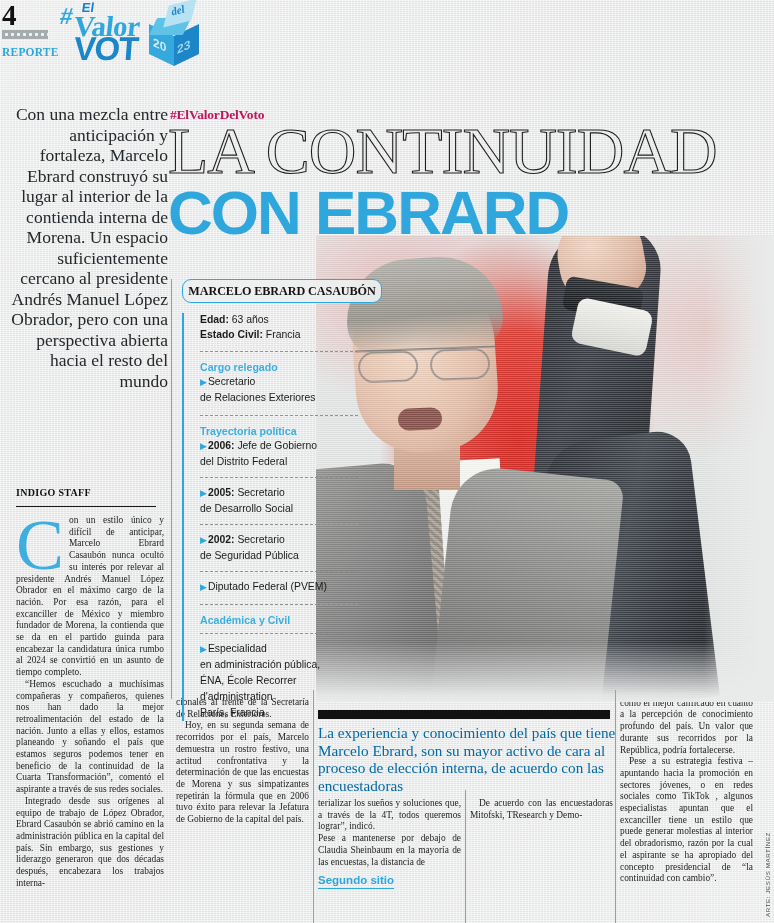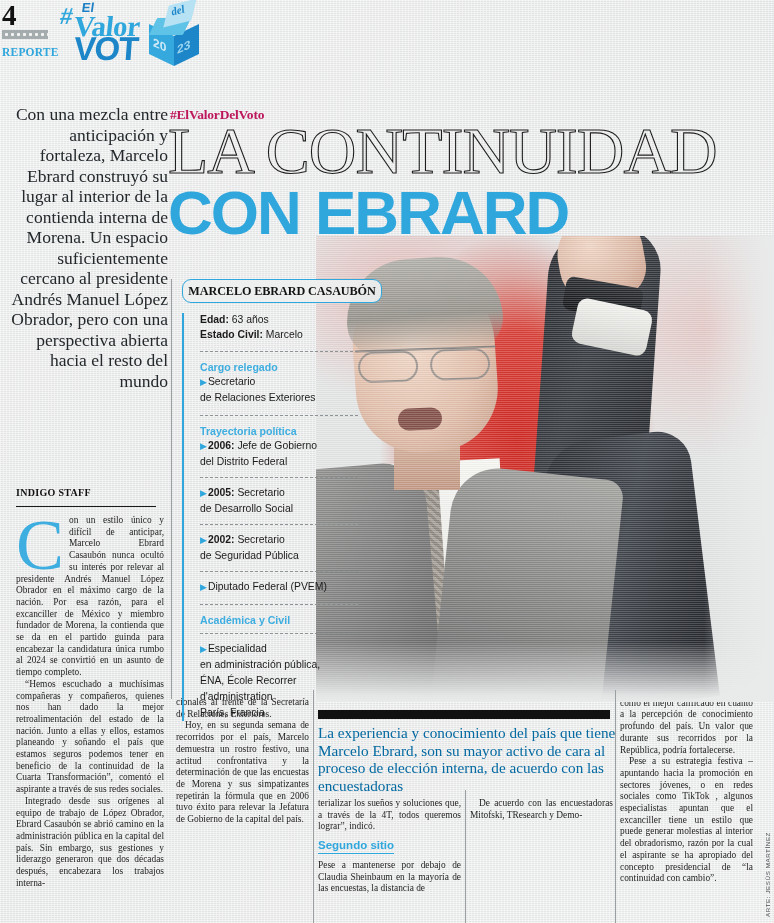--- a/index.html
+++ b/index.html
@@ -418,21 +418,21 @@
   <div class="infocard">
     <div class="infocard-title">MARCELO EBRARD CASAUBÓN</div>
     <div class="infocard-body">
 
       <div class="info-kv">
         <b>Edad:</b>
         <span>63 años</span>
       </div>
       <div class="info-kv">
         <b>Estado Civil:</b>
-        <span>Marcelo</span>
+        <span>Francia</span>
       </div>
 
       <div class="dash-rule"></div>
 
       <div class="info-head">Cargo relegado</div>
       <div class="info-item">
         <span class="bullet">▶</span><span>Secretario</span><br>
         <span>de Relaciones Exteriores</span>
       </div>
 
@@ -495,22 +495,22 @@
     <p>Integrado desde sus orígenes al equipo de trabajo de López Obrador, Ebrard Casaubón se abrió camino en la administración pública en la capital del país. Sin embargo, sus gestiones y liderazgo generaron que dos décadas después, encabezara los trabajos interna-</p>
   </div>
 
   <div class="col col2">
     <p class="noind">cionales al frente de la Secretaría de Relaciones Exteriores.</p>
     <p>Hoy, en su segunda semana de recorridos por el país, Marcelo demuestra un rostro festivo, una actitud confrontativa y la determinación de que las encuestas de Morena y sus simpatizantes repetirán la fórmula que en 2006 tuvo éxito para relevar la Jefatura de Gobierno de la capital del país.</p>
   </div>
 
   <div class="col col3">
     <p class="noind">terializar los sueños y soluciones que, a través de la 4T, todos queremos lograr”, indicó.</p>
+    <p class="noind">Pese a mantenerse por debajo de Claudia Sheinbaum en la mayoría de las encuestas, la distancia de</p>
     <p class="noind"><span class="subhead">Segundo sitio</span></p>
-    <p class="noind">Pese a mantenerse por debajo de Claudia Sheinbaum en la mayoría de las encuestas, la distancia de</p>
   </div>
 
   <div class="col col4">
     <p>De acuerdo con las encuestadoras Mitofski, TResearch y Demo-</p>
   </div>
 
   <div class="col col5">
     <p class="noind">tecnia, Ebrard Casaubón despunta como el mejor calificado en cuanto a la percepción de conocimiento profundo del país. Un valor que durante sus recorridos por la República, podría fortalecerse.</p>
     <p>Pese a su estrategia festiva –apuntando hacia la promoción en sectores jóvenes, o en redes sociales como TikTok , algunos especialistas apuntan que el excanciller tiene un estilo que puede generar molestias al interior del obradorismo, razón por la cual el aspirante se ha apropiado del concepto presidencial de “la continuidad con cambio”.</p>
   </div>

